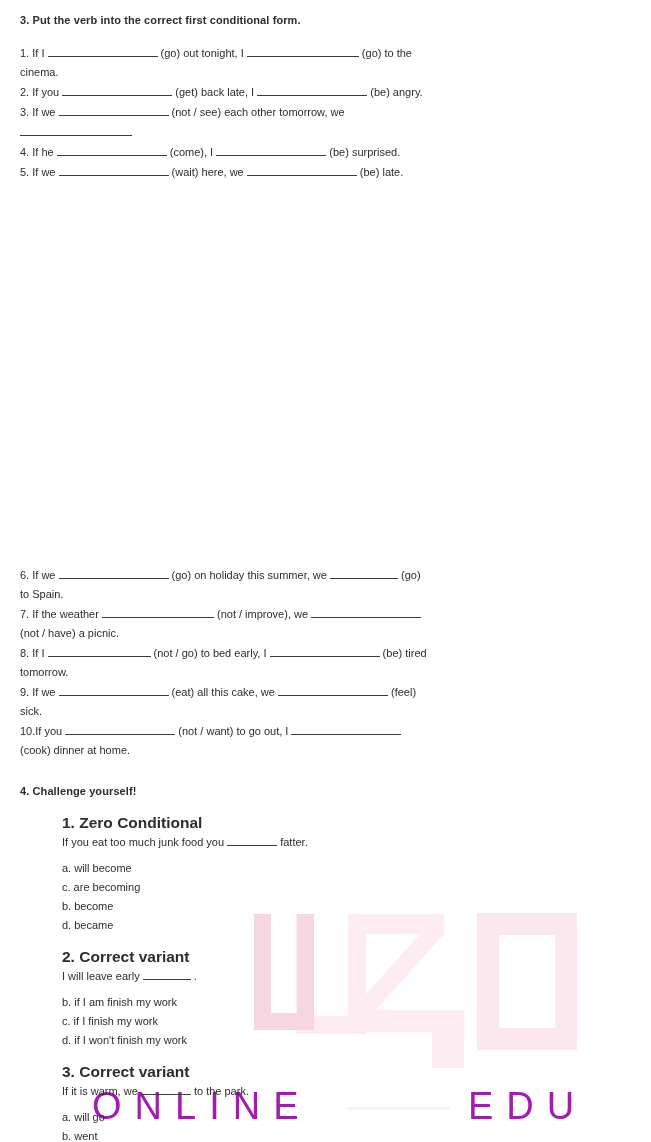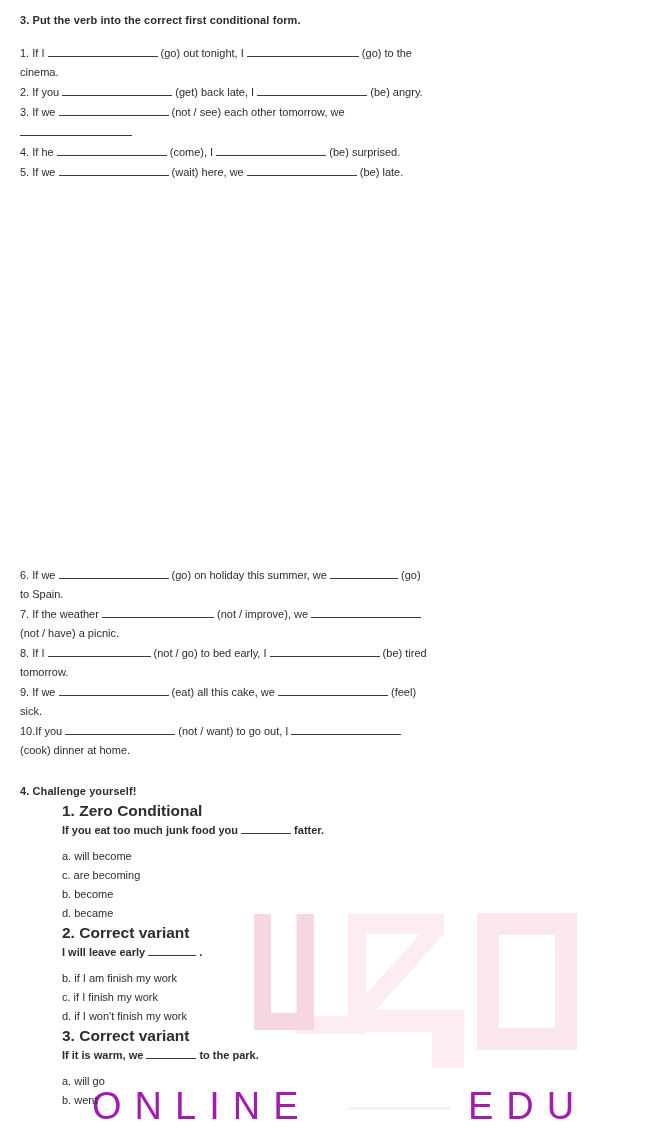--- a/index.html
+++ b/index.html
@@ -18,28 +18,28 @@
   .wm-o{position:absolute;left:477px;top:913px;width:56px;height:93px;border:22px solid #fbe8ef;background:transparent;}
   .wm-word{position:absolute;top:1085px;font-size:38px;font-weight:400;letter-spacing:13px;color:#a21caf;white-space:nowrap;}
   .wm-online{left:92px;}
   .wm-edu{left:468px;}
   .wm-dash{position:absolute;left:347px;top:1107px;width:103px;height:3px;background:#fceef4;}
   
   .content{position:absolute;left:20px;top:10px;width:620px;z-index:2;}
   .sec-title{font-size:11px;font-weight:bold;line-height:20px;letter-spacing:.1px;}
   .lines{margin-top:13px;}
   .line{font-size:11px;line-height:19px;white-space:nowrap;}
-  .line.bold{font-weight:bold;}
+  .line.bold{font-weight:normal;}
   .blank{
     display:inline-block;height:13px;vertical-align:baseline;
     border-bottom:1.6px solid #3c3c3c;
   }
   .big-gap{height:370px;}
   .sec4-title{margin-top:21px;}
-  .qblock{margin-left:42px;margin-top:0;}
+  .qblock{margin-left:42px;margin-top:12px;}
   .qtitle{font-size:15.5px;font-weight:bold;line-height:19px;white-space:nowrap;}
   .opts{margin-top:7px;}
 </style>
 </head>
 <body>
 
 <div class="wm">
   <div class="wm-u wm-u2"></div>
   <div class="wm-u wm-u1"></div>
   <svg class="wm-z" width="116" height="154" viewBox="0 0 116 154">

